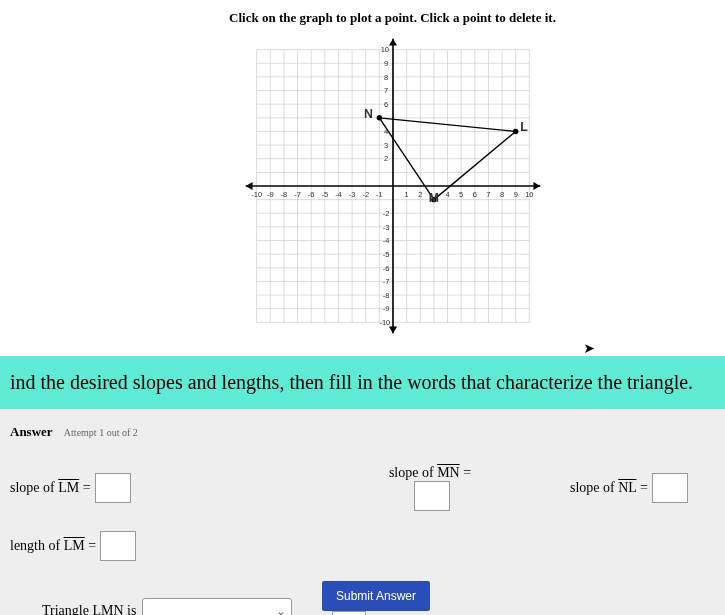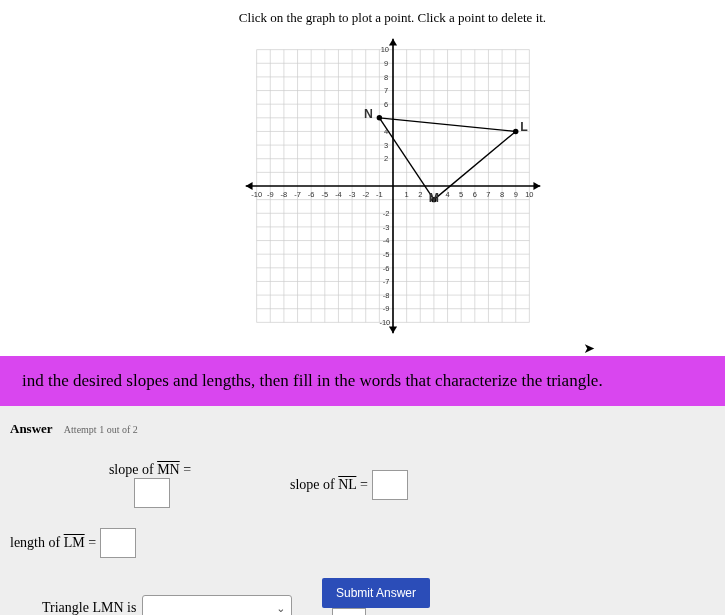--- a/index.html
+++ b/index.html
@@ -11,37 +11,37 @@
       overflow: hidden;
       position: relative;
     }
     .top-section {
       background: #fff;
       padding: 10px 0 20px 0;
     }
     .instruction {
       text-align: center;
       font-size: 13px;
-      font-weight: normal;
+      font-weight: bold;
       margin-bottom: 10px;
       margin-left: 60px;
     }
     .graph-container {
       display: flex;
       justify-content: center;
       margin-left: 60px;
     }
     .graph {
       width: 300px;
       height: 300px;
     }
     .question-text {
-      font-size: 17px;
-      padding: 15px 22px;
-      background: #d946ef;
+      font-size: 20px;
+      padding: 15px 10px;
+      background: #5eead4;
     }
     .cursor {
       position: absolute;
       right: 130px;
       top: 340px;
       font-size: 14px;
     }
     .answer-section {
       background: #eeeeee;
       padding: 15px 10px;
@@ -242,20 +242,24 @@
 <div class="question-text">ind the desired slopes and lengths, then fill in the words that characterize the triangle.</div>
 <span class="cursor">➤</span>
 
 <div class="answer-section">
   <div class="answer-header">
     <span class="label">Answer</span>
     <span class="attempt">Attempt 1 out of 2</span>
   </div>
 
   <div class="row">
+    <div class="field-group col1">
+      <span><span>slope of </span><span class="overline">LM</span><span> = </span></span>
+      <input class="input-box" style="">
+    </div>
     <div class="field-group col2">
       <span><span>slope of </span><span class="overline">MN</span><span> = </span></span>
       <input class="input-box" style="">
     </div>
     <div class="field-group col3">
       <span><span>slope of </span><span class="overline">NL</span><span> = </span></span>
       <input class="input-box" style="">
     </div>
   </div>
 

